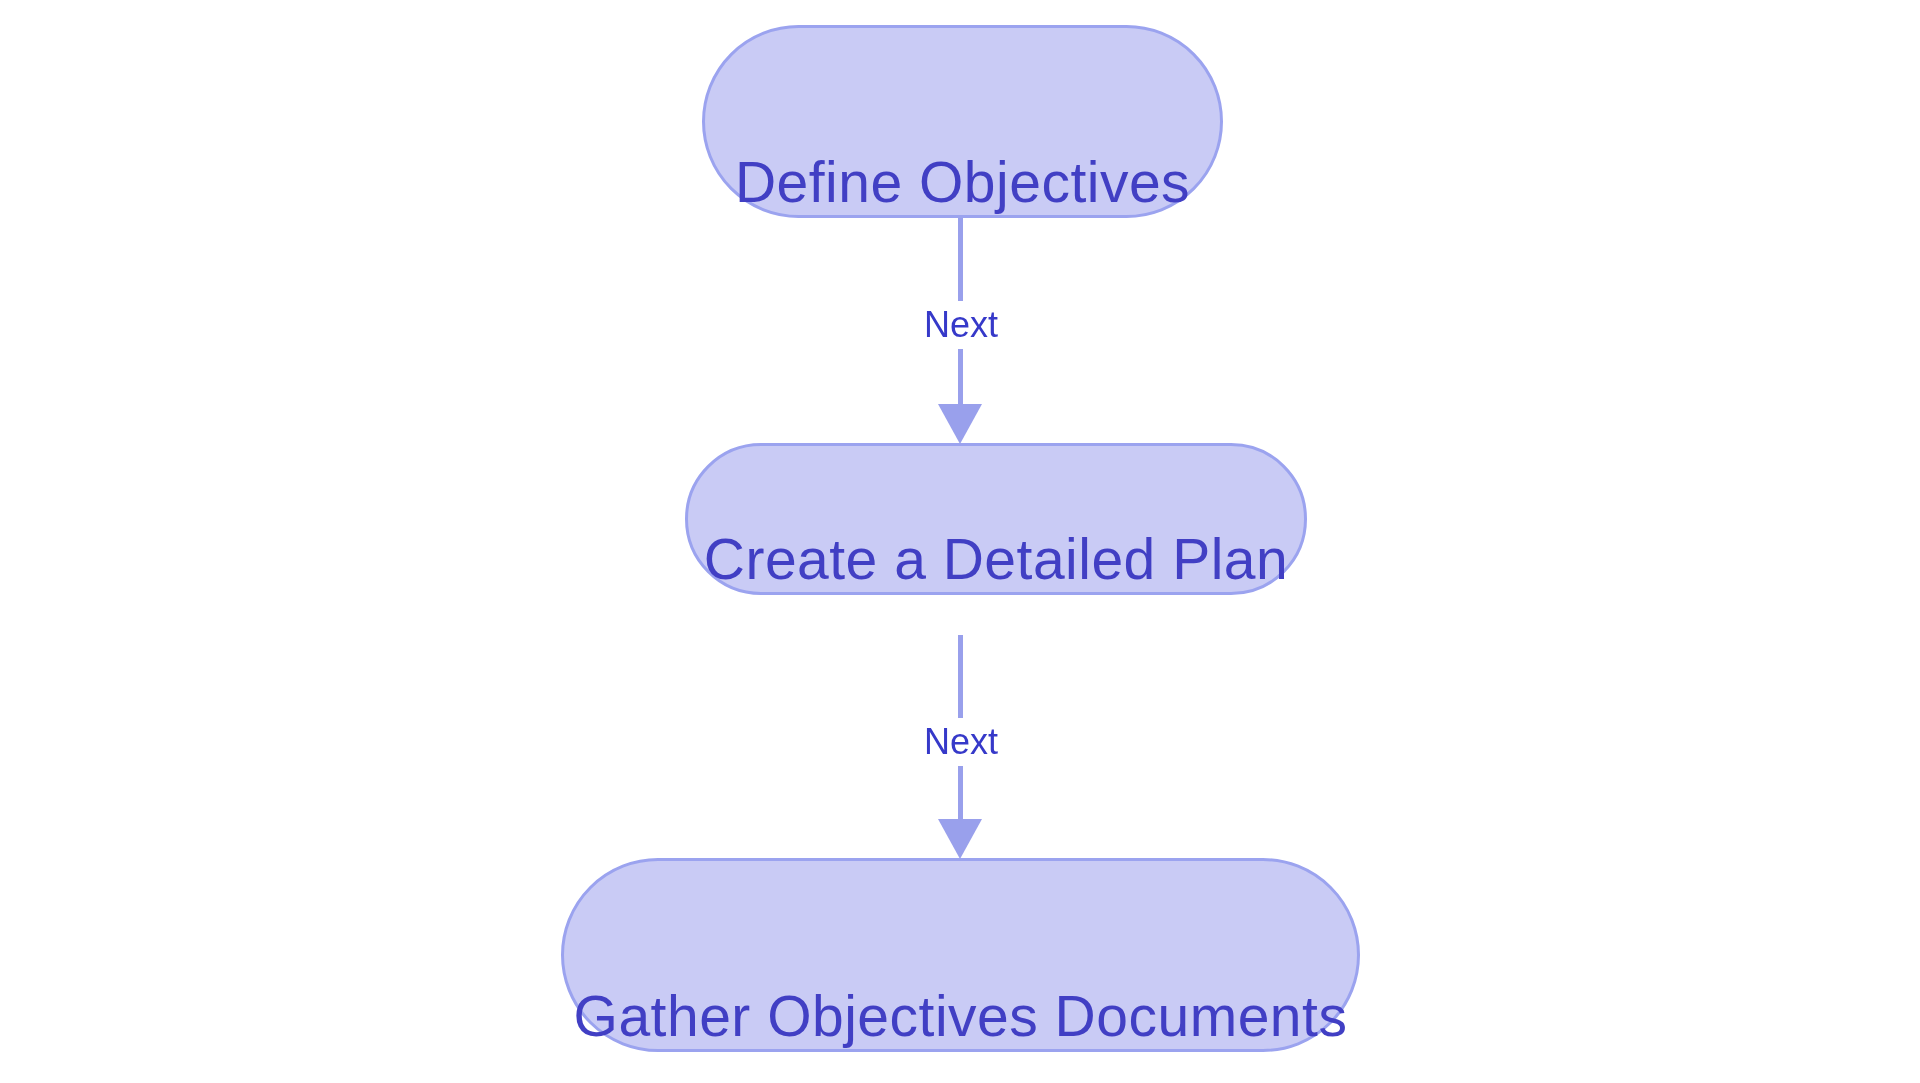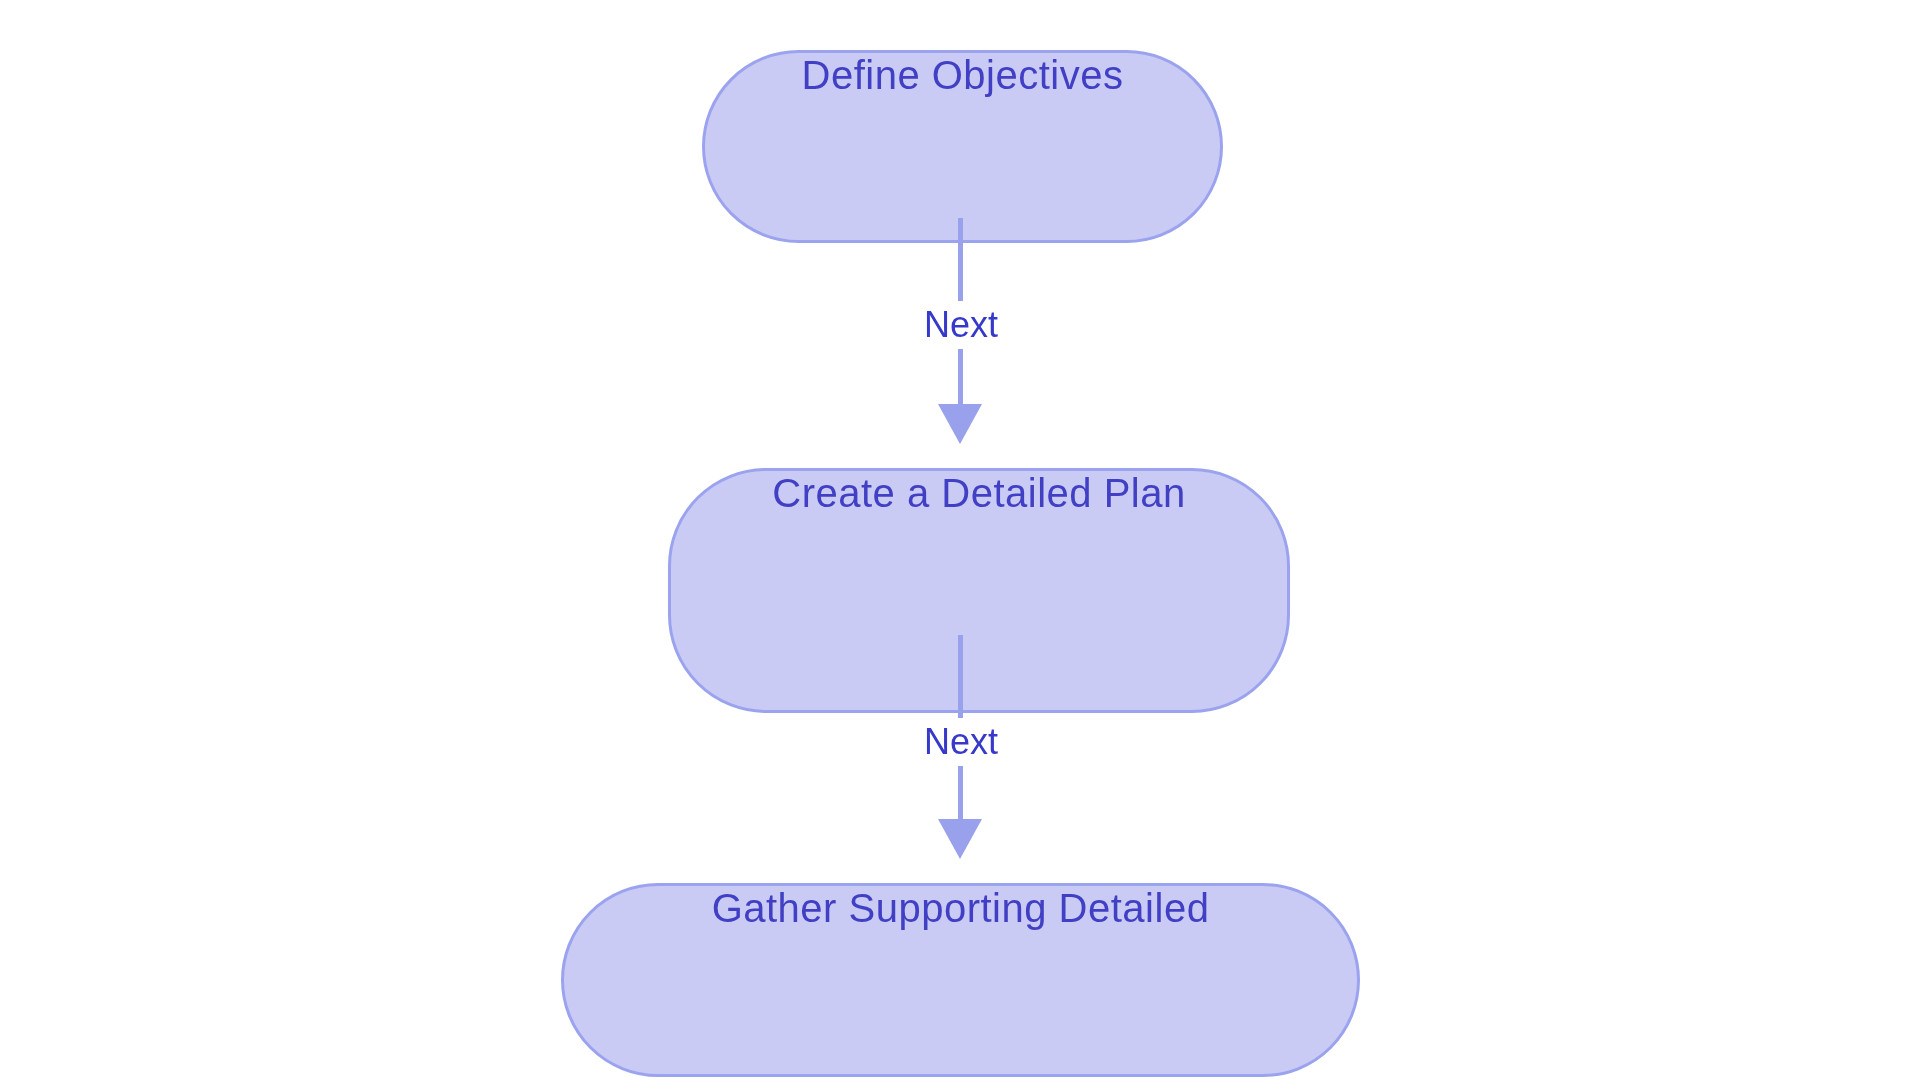--- a/index.html
+++ b/index.html
@@ -17,29 +17,28 @@
     position:relative;
     width:1920px;height:1083px;
     background:var(--background);
     overflow:hidden;
   }
   .node{
     position:absolute;
     background:var(--node-fill);
     border:3px solid var(--node-border);
     border-radius:98px;
-    display:flex;align-items:flex-start;justify-content:center;
+    display:flex;align-items:flex-end;justify-content:center;
     color:var(--node-text);
-    font-size:40px;
+    font-size:57px;
     letter-spacing:0.5px;
     white-space:nowrap;
-    margin-top:25px;
   }
   .node-1{left:702px;top:25px;width:521px;height:193px;}
-  .node-2{left:668px;top:443px;width:622px;height:245px;}
+  .node-2{left:685px;top:443px;width:622px;height:152px;}
   .node-3{left:561px;top:858px;width:799px;height:194px;}
   .edge-line{
     position:absolute;
     width:5px;
     left:958px;
     background:var(--edge-line);
   }
   .line-1{top:218px;height:190px;}
   .line-2{top:635px;height:188px;}
   .arrowhead{
@@ -81,16 +80,16 @@
 
   <div class="node node-2">
     <span>Create a Detailed Plan</span>
   </div>
 
   <div class="edge-line line-2"></div>
   <div class="arrowhead arrow-2"></div>
   <div class="edge-label label-2">Next</div>
 
   <div class="node node-3">
-    <span>Gather Supporting Detailed</span>
+    <span>Gather Objectives Documents</span>
   </div>
 
 </div>
 
 </body></html>

